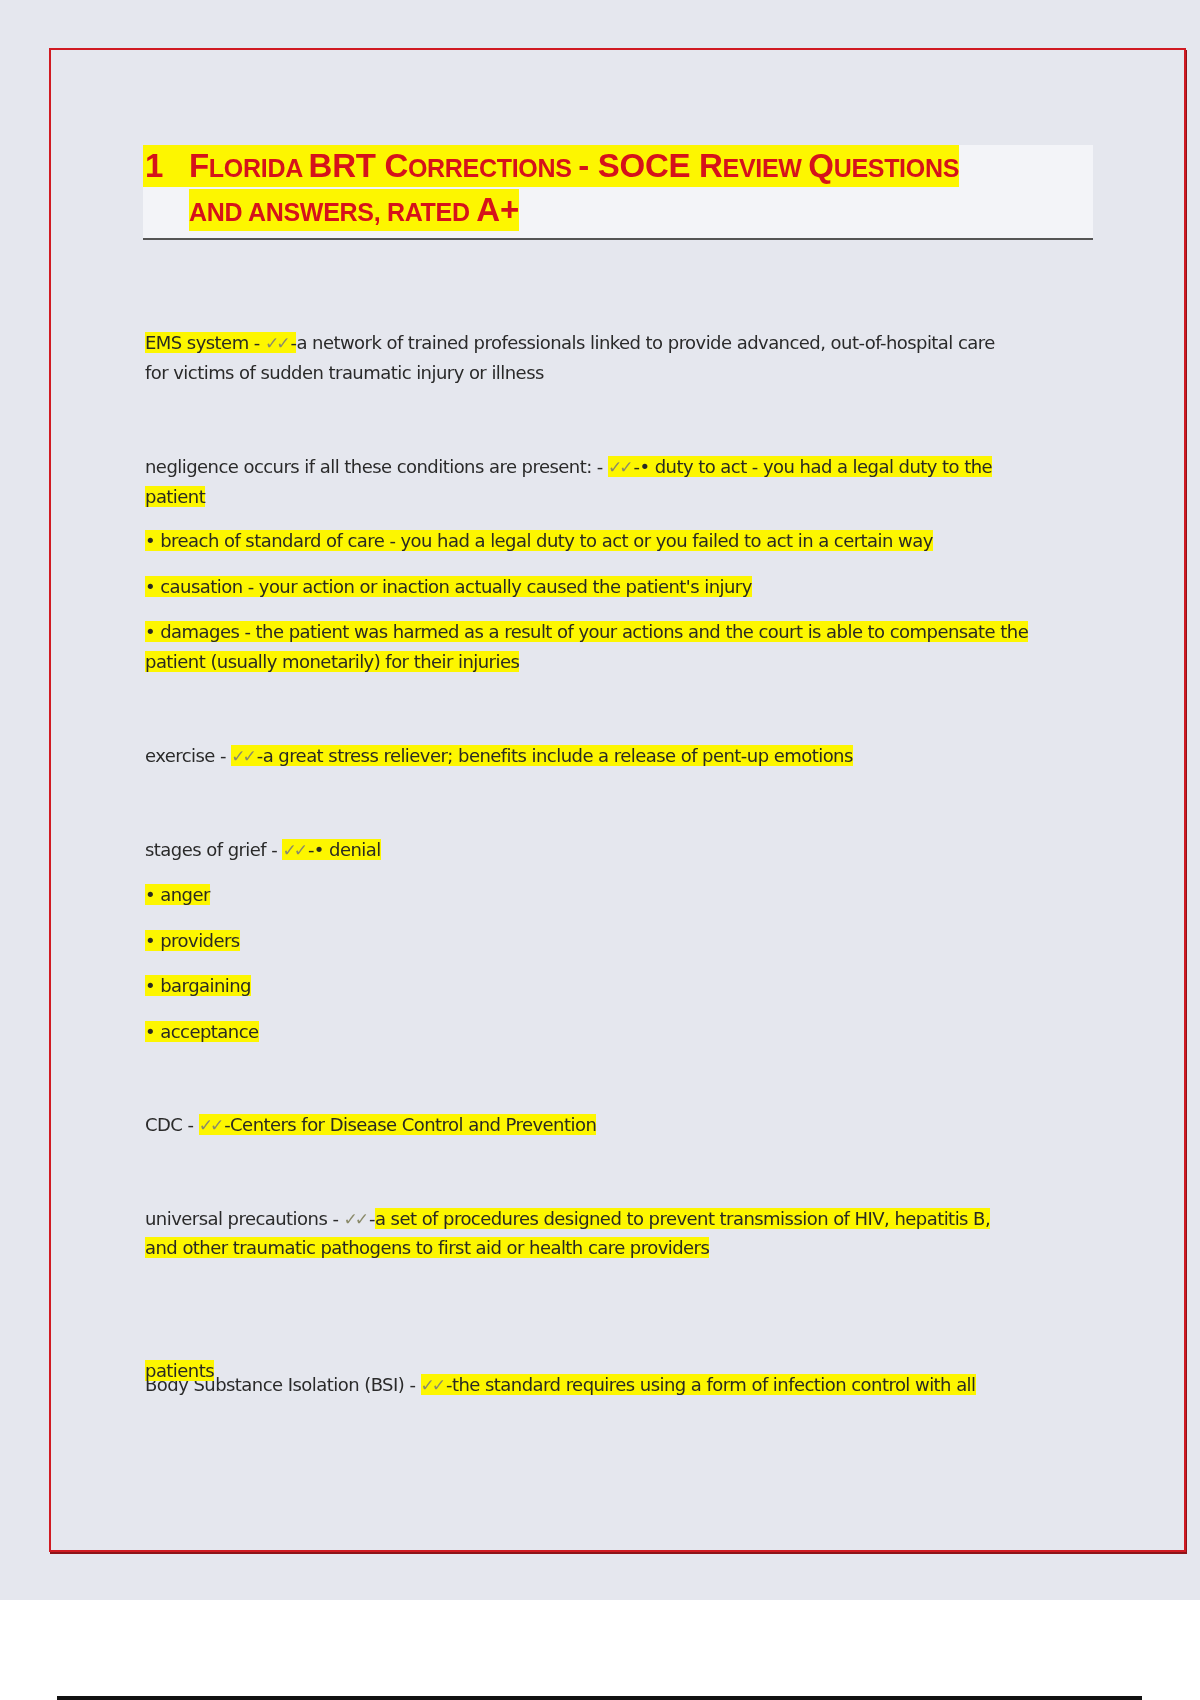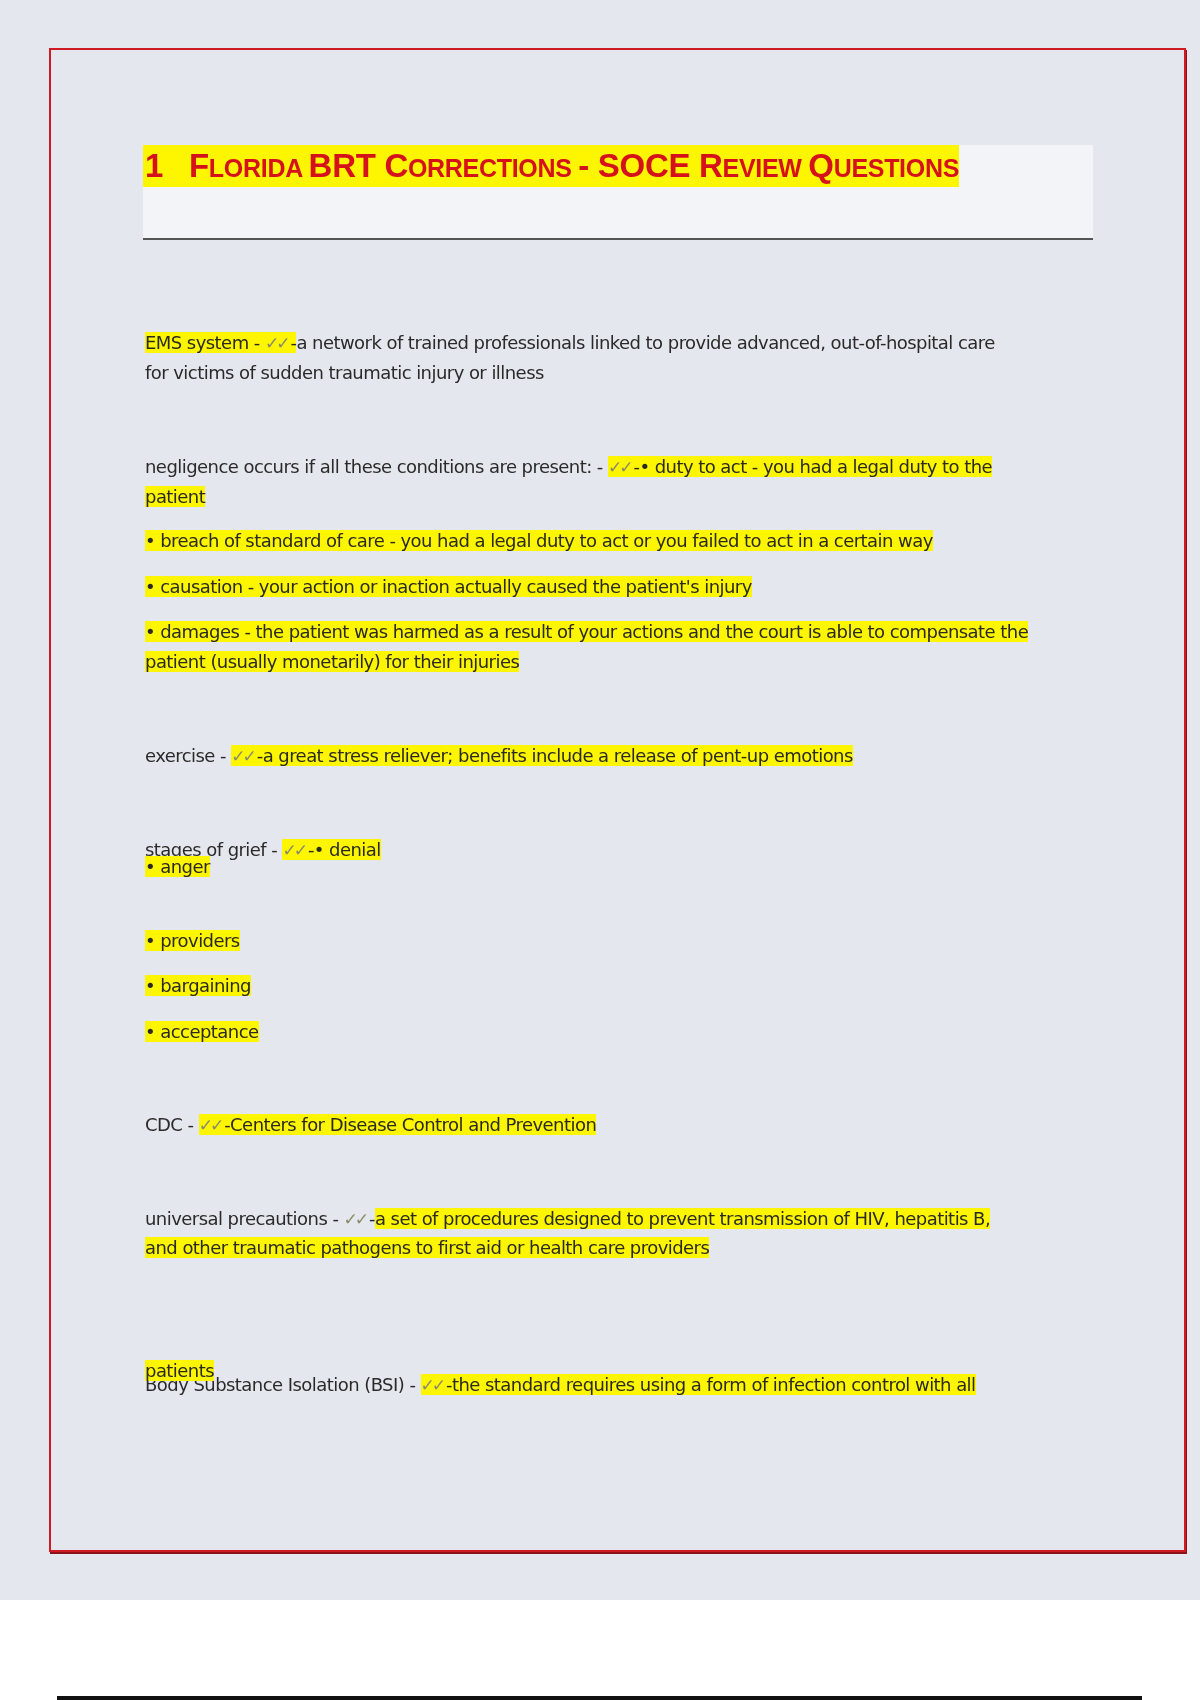--- a/index.html
+++ b/index.html
@@ -49,20 +49,23 @@
 </head>
 <body>
 
 <div class="page-bg"></div>
 <div class="page-frame"></div>
 
 <div class="title-block">
   <div class="title-line l1">
     <span class="title-num">1</span><span>F</span><span class="sc">LORIDA </span><span>BRT C</span><span class="sc">ORRECTIONS </span><span>- SOCE R</span><span class="sc">EVIEW </span><span>Q</span><span class="sc">UESTIONS</span>
   </div>
+  <div class="title-line l2">
+    <span class="sc">AND ANSWERS, RATED </span><span>A+</span>
+  </div>
 </div>
 
 <div class="content">
 
   <div class="p" style="top:0">
     <span class="hl"><span>EMS system - </span><span class="chk">✓✓</span>-</span><span>a network of trained professionals linked to provide advanced, out-of-hospital care</span>
   </div>
   <div class="p" style="top:30px">for victims of sudden traumatic injury or illness</div>
 
   <div class="p" style="top:124px">
@@ -74,21 +77,21 @@
   <div class="p" style="top:289px"><span class="hl">• damages - the patient was harmed as a result of your actions and the court is able to compensate the</span></div>
   <div class="p" style="top:319px"><span class="hl">patient (usually monetarily) for their injuries</span></div>
 
   <div class="p" style="top:413px">
     <span>exercise - </span><span class="hl"><span class="chk">✓✓</span><span>-a great stress reliever; benefits include a release of pent-up emotions</span></span>
   </div>
 
   <div class="p" style="top:507px">
     <span>stages of grief - </span><span class="hl"><span class="chk">✓✓</span><span>-• denial</span></span>
   </div>
-  <div class="p" style="top:524px"><span class="hl">• anger</span></div>
+  <div class="p" style="top:552px"><span class="hl">• anger</span></div>
   <div class="p" style="top:598px"><span class="hl">• providers</span></div>
   <div class="p" style="top:643px"><span class="hl">• bargaining</span></div>
   <div class="p" style="top:689px"><span class="hl">• acceptance</span></div>
 
   <div class="p" style="top:782px">
     <span>CDC - </span><span class="hl"><span class="chk">✓✓</span><span>-Centers for Disease Control and Prevention</span></span>
   </div>
 
   <div class="p" style="top:876px">
     <span>universal precautions - </span><span class="chk">✓✓</span>-<span class="hl">a set of procedures designed to prevent transmission of HIV, hepatitis B,</span>

